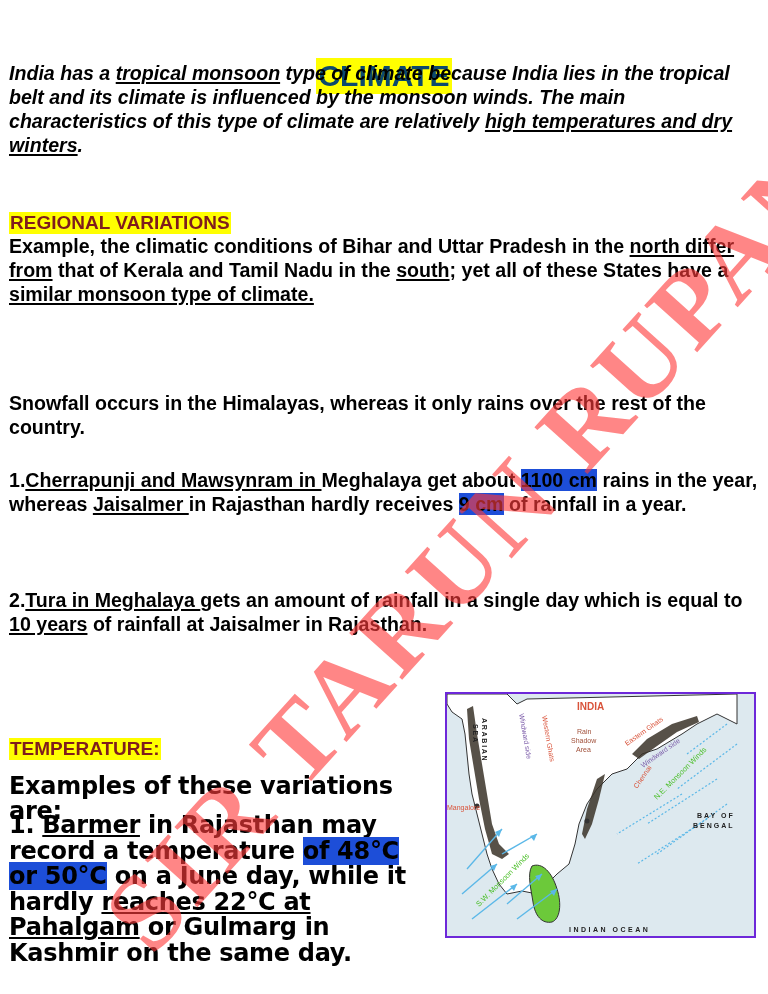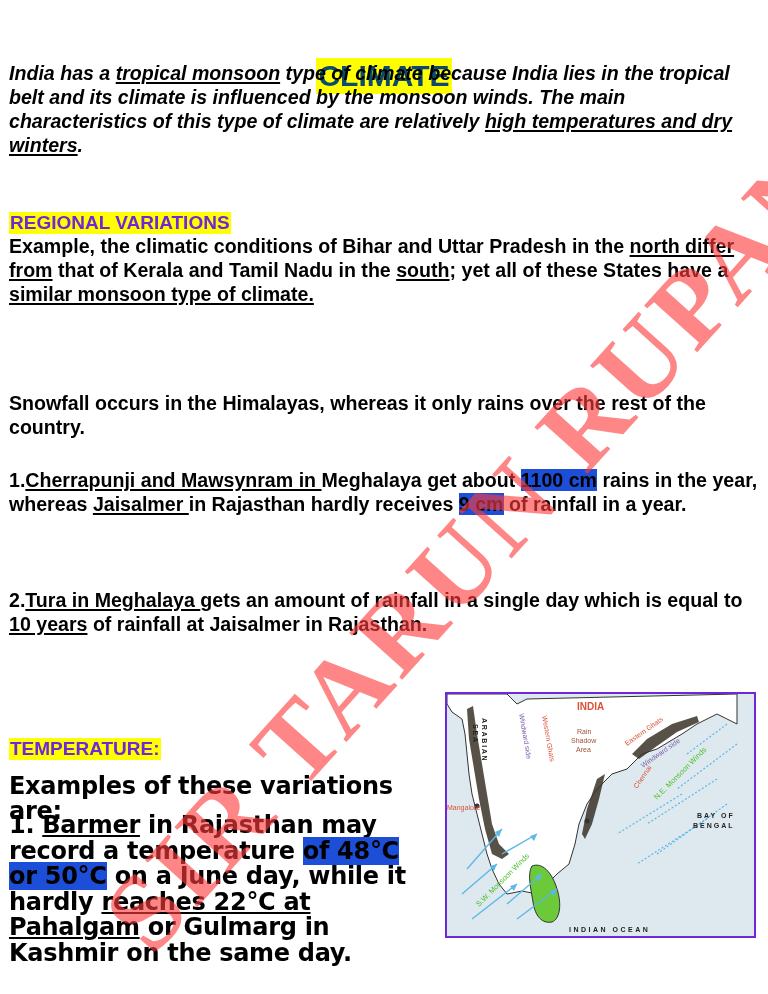--- a/index.html
+++ b/index.html
@@ -5,21 +5,21 @@
   html, body { margin: 0; padding: 0; background: #ffffff; }
   body { width: 768px; height: 994px; position: relative; overflow: hidden;
          font-family: "Liberation Sans", sans-serif; color: #000; }
   .page { position: absolute; left: 0; top: 0; width: 768px; height: 994px; }
   .title-wrap { position: absolute; top: 14px; left: 0; width: 768px; text-align: center; }
   .title { display: inline-block; background: #ffff00; color: #0c4a6e; font-weight: bold;
            font-size: 30px; line-height: 36px; padding: 0 2px; letter-spacing: 0px; margin-top: 44px; }
   .para { position: absolute; left: 9px; width: 752px; font-weight: bold; font-size: 19.6px;
           line-height: 24px; margin: 0; }
   .heading { position: absolute; left: 9px; font-weight: bold; font-size: 19px; line-height: 22px;
-             color: #6d28d9; background: #ffff00; padding: 0 1px; }
+             color: #7f1d1d; background: #ffff00; padding: 0 1px; }
   u { text-decoration: underline; text-decoration-thickness: 2px; text-underline-offset: 2px; }
   .hl { background: #1d4ed8; }
   .temp-para { position: absolute; left: 9px; width: 425px; font-weight: bold; font-size: 24px;
                line-height: 25px; margin: 0; font-family: "DejaVu Sans", sans-serif; letter-spacing: -0.3px; }
   .map { position: absolute; left: 445px; top: 692px; width: 311px; height: 246px;
          border: 2px solid #6d28d9; box-sizing: border-box; background: #dde9ef; overflow: hidden; }
   .map svg { position: absolute; left: 0; top: 0; }
   .watermark { position: absolute; left: -40px; top: 500px; width: 1000px; text-align: center;
                transform: rotate(-48deg); transform-origin: 50% 50%;
                font-family: "Liberation Serif", serif; font-size: 108px; font-weight: bold;

